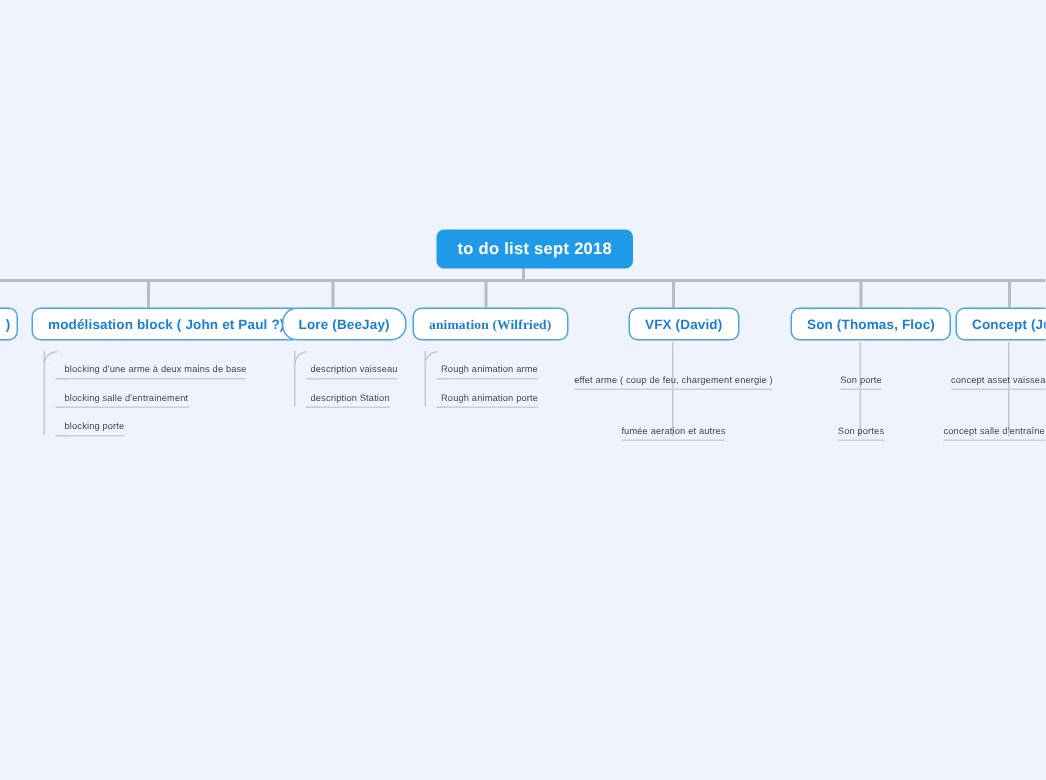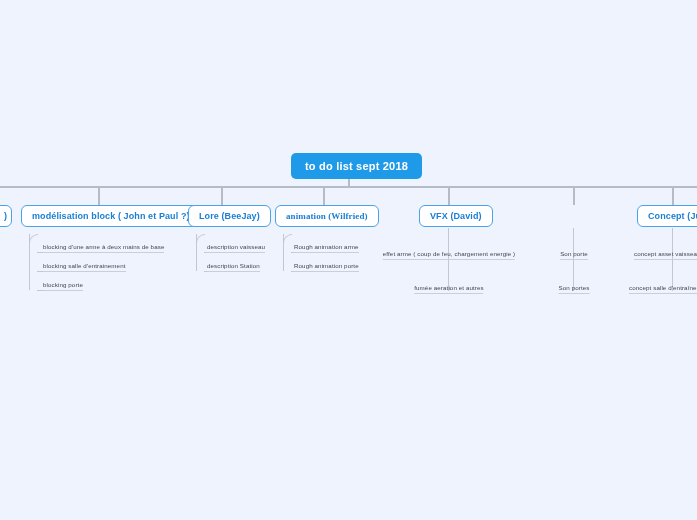--- a/index.html
+++ b/index.html
@@ -164,40 +164,41 @@
 
   <div class="branch-node" style="left:21px;">modélisation block ( John et Paul ?)</div>
   <div class="spine" style="left:29px; top:234px; width:9px; height:56px;"></div>
   <div class="leaf-tick" style="left:37px; top:252px;"></div>
   <div class="leaf-tick" style="left:37px; top:271px;"></div>
   <div class="leaf-tick" style="left:37px; top:290px;"></div>
   <div class="leaf-left" style="left:43px; top:243px;">blocking d'une arme à deux mains de base</div>
   <div class="leaf-left" style="left:43px; top:262px;">blocking salle d'entrainement</div>
   <div class="leaf-left" style="left:43px; top:281px;">blocking porte</div>
 
-  <div class="branch-node" style="left:188px;">Lore (BeeJay)</div>
+  <div class="branch-node" style="left:188px;border-radius:10px;">Lore (BeeJay)</div>
   <div class="spine" style="left:196px; top:234px; width:9px; height:37px;"></div>
   <div class="leaf-tick" style="left:204px; top:252px;"></div>
   <div class="leaf-tick" style="left:204px; top:271px;"></div>
   <div class="leaf-left" style="left:207px; top:243px;">description vaisseau</div>
   <div class="leaf-left" style="left:207px; top:262px;">description Station</div>
 
   <div class="branch-node" style="left:275px;font-family:Liberation Serif, serif;">animation (Wilfried)</div>
   <div class="spine" style="left:283px; top:234px; width:9px; height:37px;"></div>
   <div class="leaf-tick" style="left:291px; top:252px;"></div>
   <div class="leaf-tick" style="left:291px; top:271px;"></div>
   <div class="leaf-left" style="left:294px; top:243px;">Rough animation arme</div>
   <div class="leaf-left" style="left:294px; top:262px;">Rough animation porte</div>
 
   <div class="branch-node" style="left:419px;">VFX (David)</div>
   <div class="vline" style="left:448px; top:228px; height:30px;"></div>
   <div class="vline" style="left:448px; top:258px; height:33px;"></div>
   <div class="leaf-center" style="left:449px; top:250px;">effet arme ( coup de feu, chargement energie )</div>
   <div class="leaf-center" style="left:449px; top:284px;">fumée aeration et autres</div>
 
+  <div class="branch-node" style="left:527px;">Son (Thomas, Floc)</div>
   <div class="vline" style="left:573px; top:228px; height:30px;"></div>
   <div class="vline" style="left:573px; top:258px; height:33px;"></div>
   <div class="leaf-center" style="left:574px; top:250px;">Son porte</div>
   <div class="leaf-center" style="left:574px; top:284px;">Son portes</div>
 
   <div class="branch-node" style="left:637px;">Concept (Julien</div>
   <div class="vline" style="left:672px; top:228px; height:30px;"></div>
   <div class="vline" style="left:672px; top:258px; height:33px;"></div>
   <div class="leaf-center clip-right" style="left:634px; top:250px;">concept asset vaissea</div>
   <div class="leaf-center clip-right" style="left:629px; top:284px;">concept salle d'entraîne</div>

